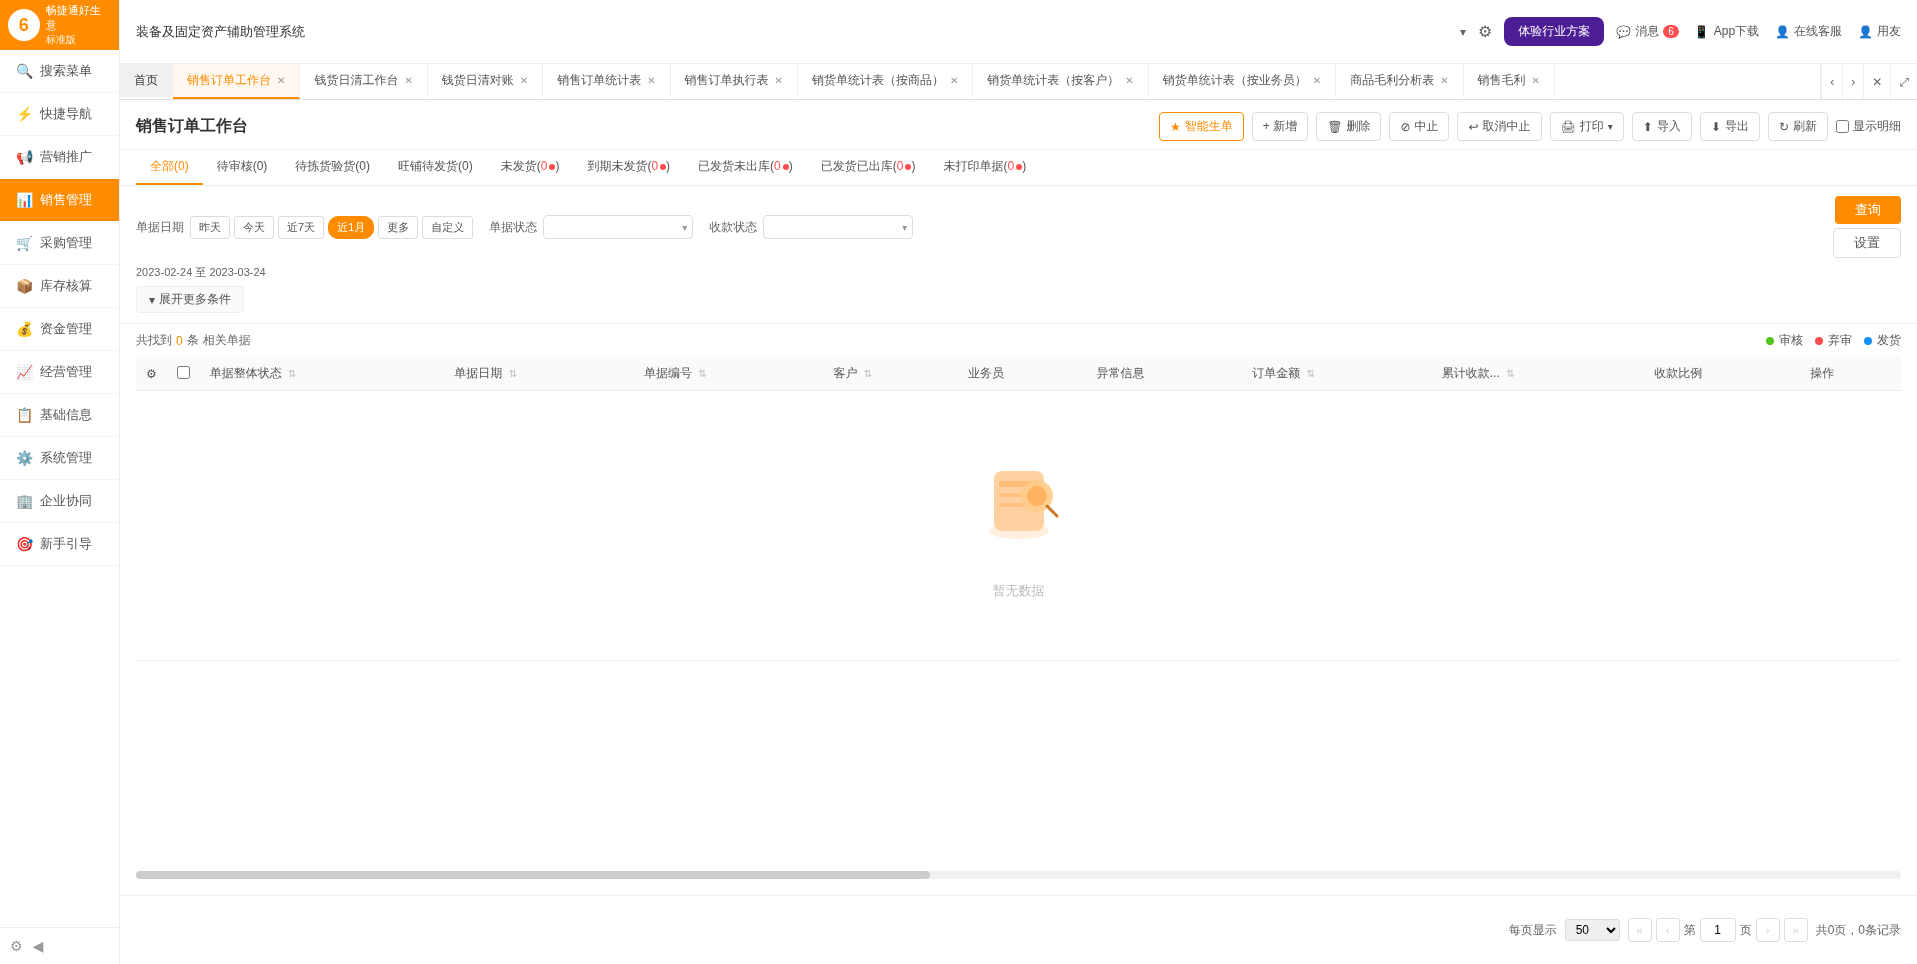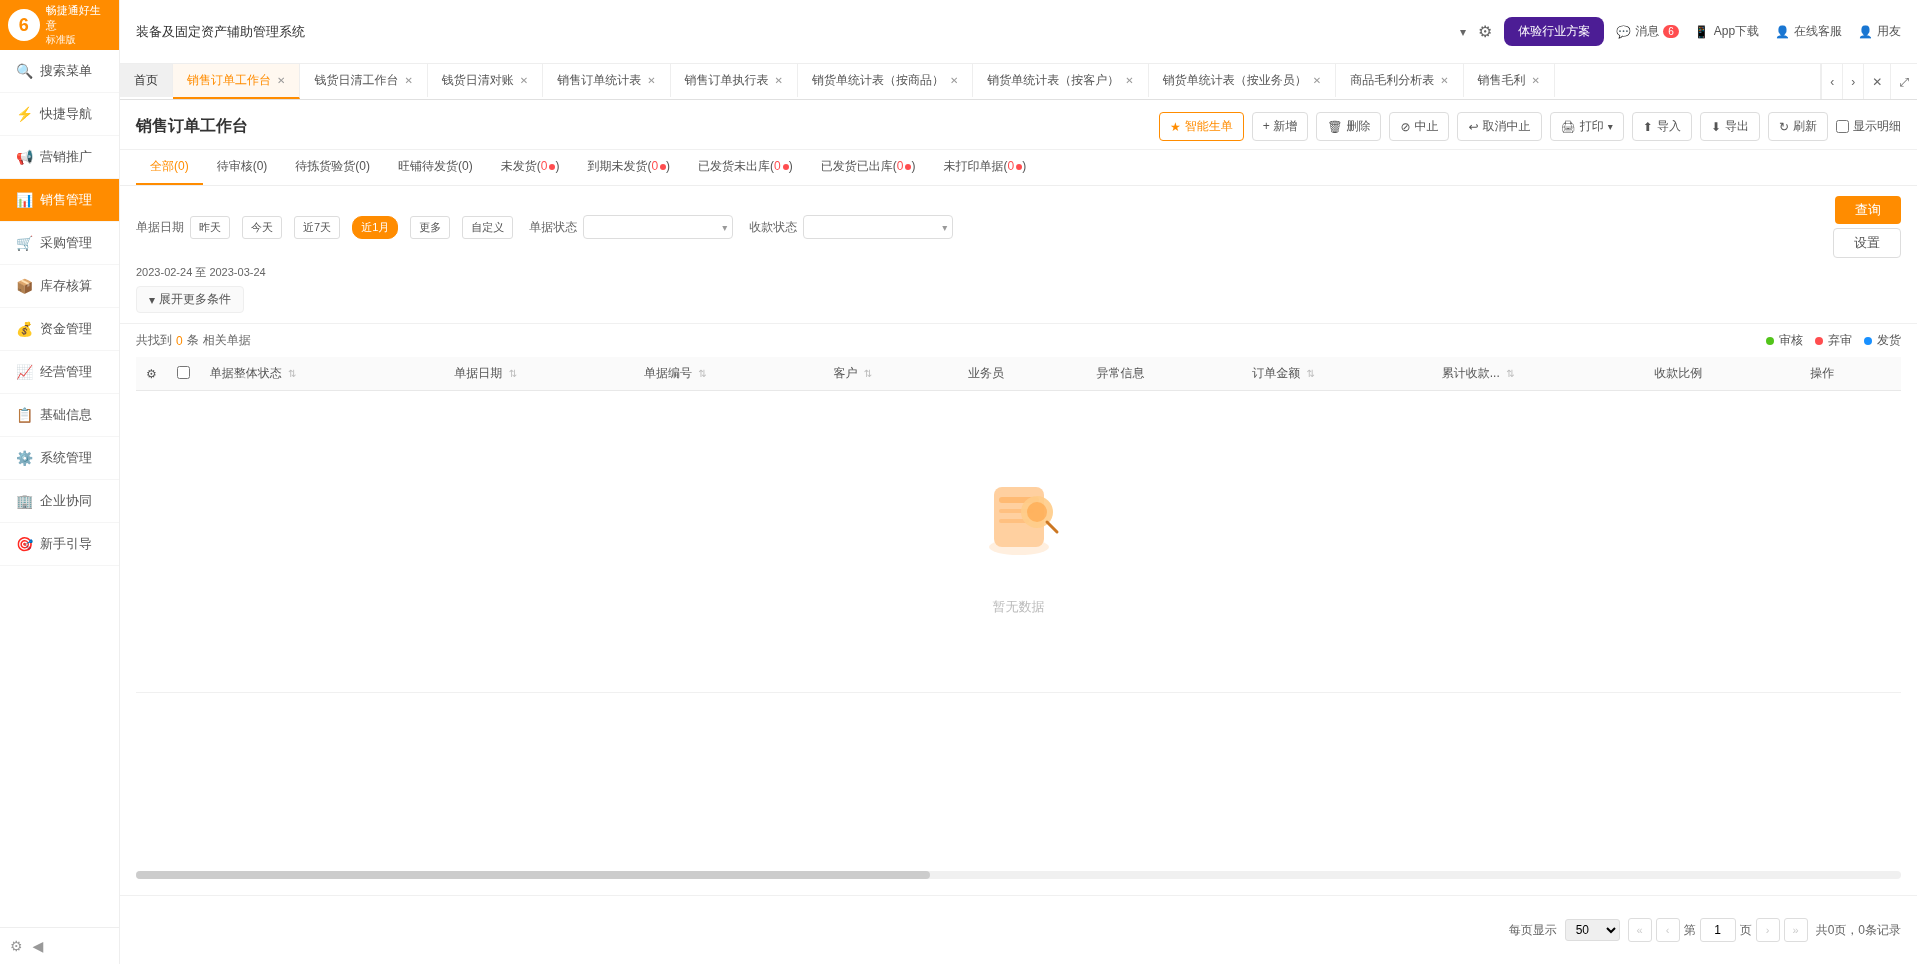--- a/index.html
+++ b/index.html
@@ -54,21 +54,21 @@
     .sub-tab { padding: 8px 14px; cursor: pointer; font-size: 12px; color: #555; border-bottom: 2px solid transparent; white-space: nowrap; }
     .sub-tab.active { color: #ff8c00; border-bottom-color: #ff8c00; }
     .sub-tab .count { color: #ff4d4f; }
     .red-dot { display: inline-block; width: 6px; height: 6px; background: #ff4d4f; border-radius: 50%; vertical-align: middle; margin-left: 2px; }
 
     
     .filter-area { padding: 10px 16px; border-bottom: 1px solid #f0f0f0; }
     .filter-row { display: flex; align-items: center; gap: 16px; flex-wrap: wrap; }
     .filter-item { display: flex; align-items: center; gap: 6px; }
     .filter-label { color: #666; font-size: 12px; white-space: nowrap; }
-    .filter-date-btns { display: flex; gap: 12px; align-items: center; justify-content: center; }
+    .filter-date-btns { display: flex; gap: 4px; align-items: center; justify-content: center; }
     .date-btn { padding: 3px 8px; border: 1px solid #ddd; background: white; border-radius: 3px; cursor: pointer; font-size: 11px; color: #555; }
     .date-btn.active { background: #ff8c00; color: white; border-color: #ff8c00; border-radius: 10px; }
     .date-range { color: #666; font-size: 11px; margin-top: 3px; }
     .filter-select { border: 1px solid #ddd; border-radius: 4px; padding: 4px 24px 4px 8px; font-size: 12px; color: #555; background: white; appearance: none; min-width: 150px; cursor: pointer; }
     .filter-select-wrap { position: relative; display: inline-flex; align-items: center; }
     .filter-select-wrap::after { content: "▾"; position: absolute; right: 6px; color: #999; pointer-events: none; font-size: 10px; }
     .expand-btn { display: flex; align-items: center; gap: 4px; color: #555; cursor: pointer; font-size: 12px; padding: 4px 12px; border: 1px solid #eee; border-radius: 4px; background: #fafafa; }
     .query-btn { background: #ff8c00; color: white; padding: 5px 20px; border: none; border-radius: 4px; cursor: pointer; font-size: 13px; }
     .set-btn { background: white; color: #555; padding: 5px 20px; border: 1px solid #ddd; border-radius: 4px; cursor: pointer; font-size: 13px; }
 
@@ -80,21 +80,21 @@
     .tbl-action.audit .dot { background: #52c41a; }
     .tbl-action.cancel .dot { background: #ff4d4f; }
     .tbl-action.ship .dot { background: #1890ff; }
 
     
     .table-wrap { flex: 1; overflow: auto; padding: 0 16px; }
     table { width: 100%; border-collapse: collapse; font-size: 12px; }
     thead tr { background: #fafafa; }
     th { padding: 8px 10px; text-align: left; color: #555; font-weight: normal; border-bottom: 1px solid #e8e8e8; white-space: nowrap; }
     th .sort-icon { color: #bbb; font-size: 10px; margin-left: 3px; cursor: pointer; }
-    td { padding: 16px 10px; border-bottom: 1px solid #f0f0f0; color: #333; text-align: center; }
+    td { padding: 0 10px; border-bottom: 1px solid #f0f0f0; color: #333; text-align: center; }
     .th-settings { width: 30px; }
     .th-checkbox { width: 30px; }
     .empty-state { display: flex; flex-direction: column; align-items: center; justify-content: center; padding: 60px 0; }
     .empty-img { font-size: 80px; color: #ffcc99; margin-bottom: 12px; }
     .empty-text { color: #bbb; font-size: 13px; }
 
     
     .pagination { padding: 22px 16px; display: flex; align-items: center; justify-content: flex-end; gap: 8px; border-top: 1px solid #f0f0f0; margin-top: 12px; }
     .pagination-label { font-size: 12px; color: #666; }
     .page-size-select { border: 1px solid #ddd; border-radius: 3px; padding: 2px 6px; font-size: 12px; cursor: pointer; }

